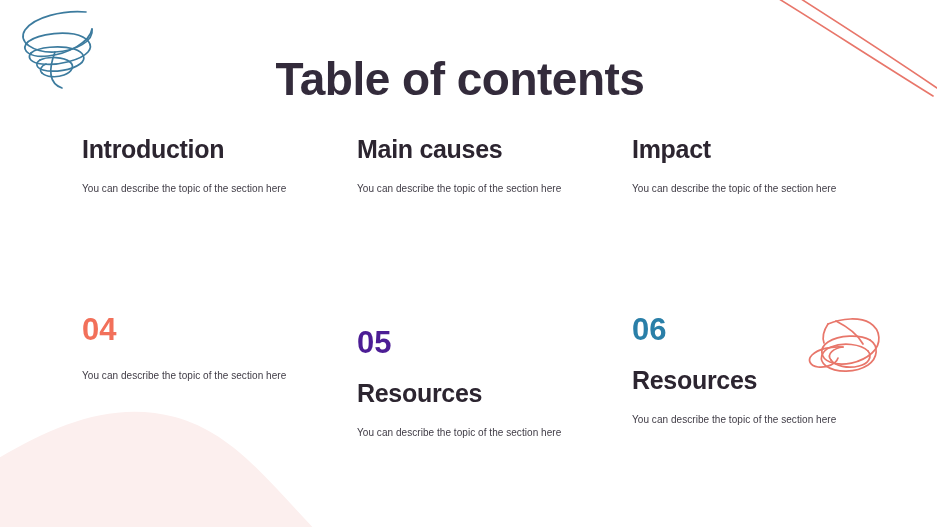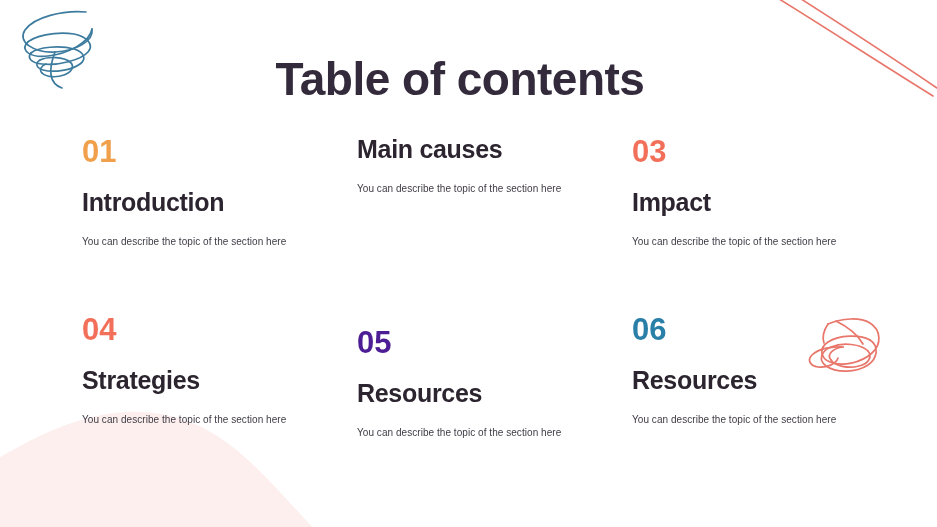--- a/index.html
+++ b/index.html
@@ -138,39 +138,36 @@
       <path d="M30,11 C26,17 24,24 26,30"></path>
       <path d="M38,8 C50,14 60,22 65,31"></path>
     </g>
   </svg>
 
   <div id="page-title">Table of contents</div>
 
   <div id="toc-grid">
 
     <div class="toc-item">
-      <div class="toc-number" style="color: rgb(240, 160, 75);">01</div>
       <div class="toc-heading">Introduction</div>
       <div class="toc-desc">You can describe the topic of the section here</div>
     </div>
 
     <div class="toc-item">
       <div class="toc-heading">Main causes</div>
       <div class="toc-desc">You can describe the topic of the section here</div>
     </div>
 
     <div class="toc-item">
-      <div class="toc-number" style="color: rgb(242, 112, 90);">03</div>
       <div class="toc-heading">Impact</div>
       <div class="toc-desc">You can describe the topic of the section here</div>
     </div>
 
     <div class="toc-item">
       <div class="toc-number" style="color: rgb(242, 112, 90);">04</div>
-      <div class="toc-heading">Strategies</div>
       <div class="toc-desc">You can describe the topic of the section here</div>
     </div>
 
     <div class="toc-item">
       <div class="toc-number" style="color: #4c1d95; margin-top: 13px;">05</div>
       <div class="toc-heading">Resources</div>
       <div class="toc-desc">You can describe the topic of the section here</div>
     </div>
 
     <div class="toc-item">

